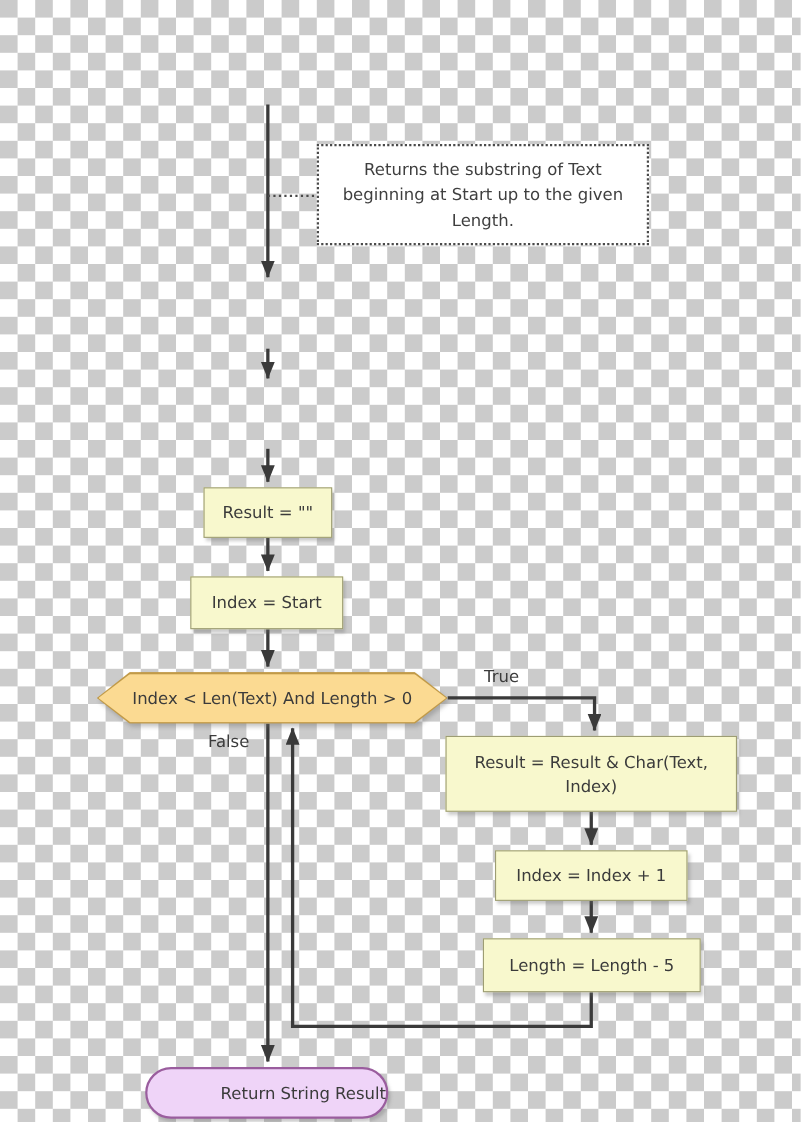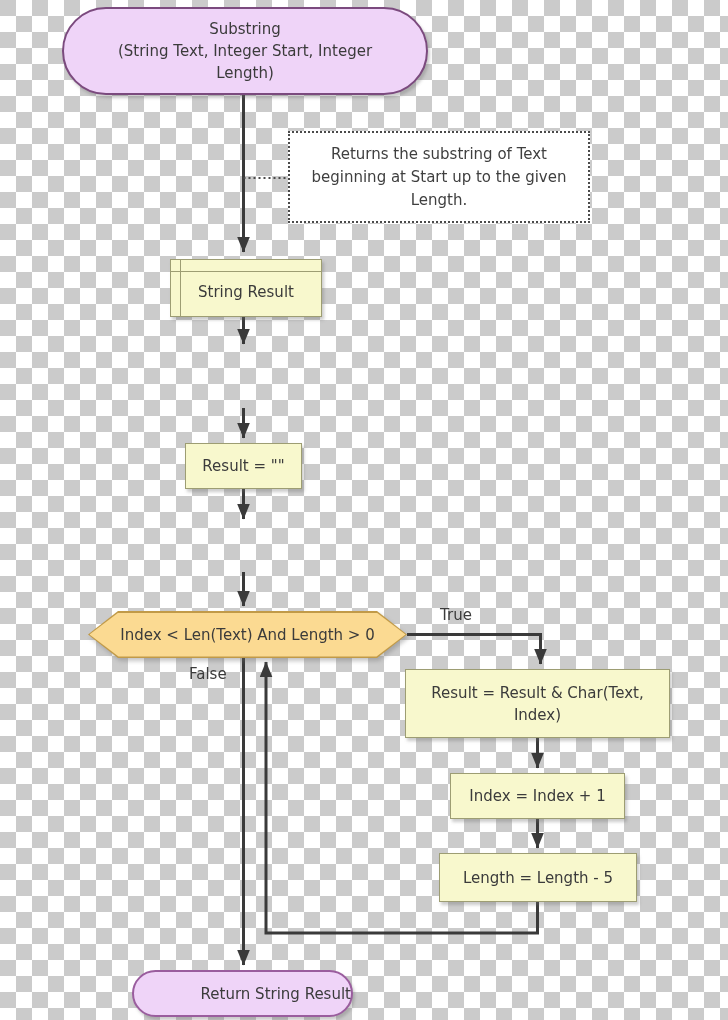--- a/index.html
+++ b/index.html
@@ -100,35 +100,31 @@
       <path d="M243.5 572 V606" marker-end="url(#arrow)"></path>
       <path d="M243.5 658 V965" marker-end="url(#arrow)"></path>
       <path d="M407 634.5 H540.5 V664" marker-end="url(#arrow)"></path>
       <path d="M537.5 738 V768" marker-end="url(#arrow)"></path>
       <path d="M537.5 819 V848" marker-end="url(#arrow)"></path>
       <path d="M537.5 902 V933 H266 V662" marker-end="url(#arrow)"></path>
     </g>
     <path d="M243.5 178 H287" stroke="#4a4a4a" stroke-width="2" stroke-dasharray="2 3" fill="none"></path>
   </svg>
 
-  <div class="node pill start">
-    <span>Substring</span>
-    <span class="sig">(String Text, Integer Start, Integer Length)</span>
-  </div>
 
   <div class="node note">
     <span>Returns the substring of Text beginning at Start up to the given Length.</span>
   </div>
 
-  <div class="node process declare d1">
-    <span>String Result</span>
-  </div>
 
   <div class="node process p1">
     <span>Result = ""</span>
+  </div>
+  <div class="node process p2">
+    <span>Index = Start</span>
   </div>
 
   <div class="hex-wrap">
     <div class="hex-border"></div>
     <div class="hex-fill">Index &lt; Len(Text) And Length &gt; 0</div>
   </div>
   <div class="edge-label label-true">True</div>
   <div class="edge-label label-false">False</div>
 
   <div class="node process p3">

